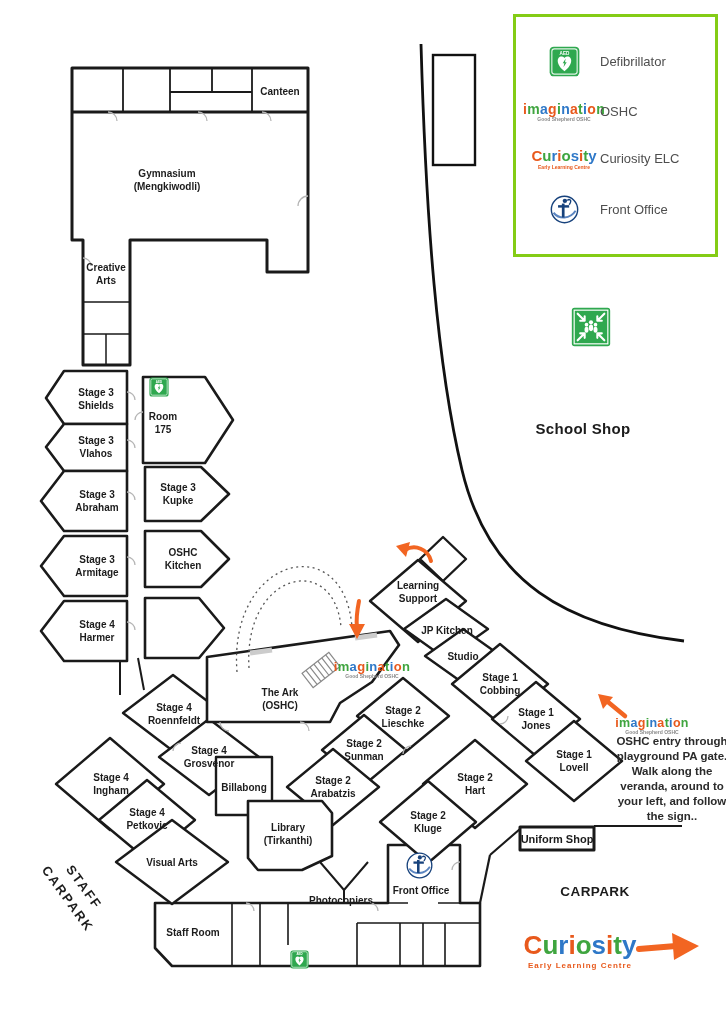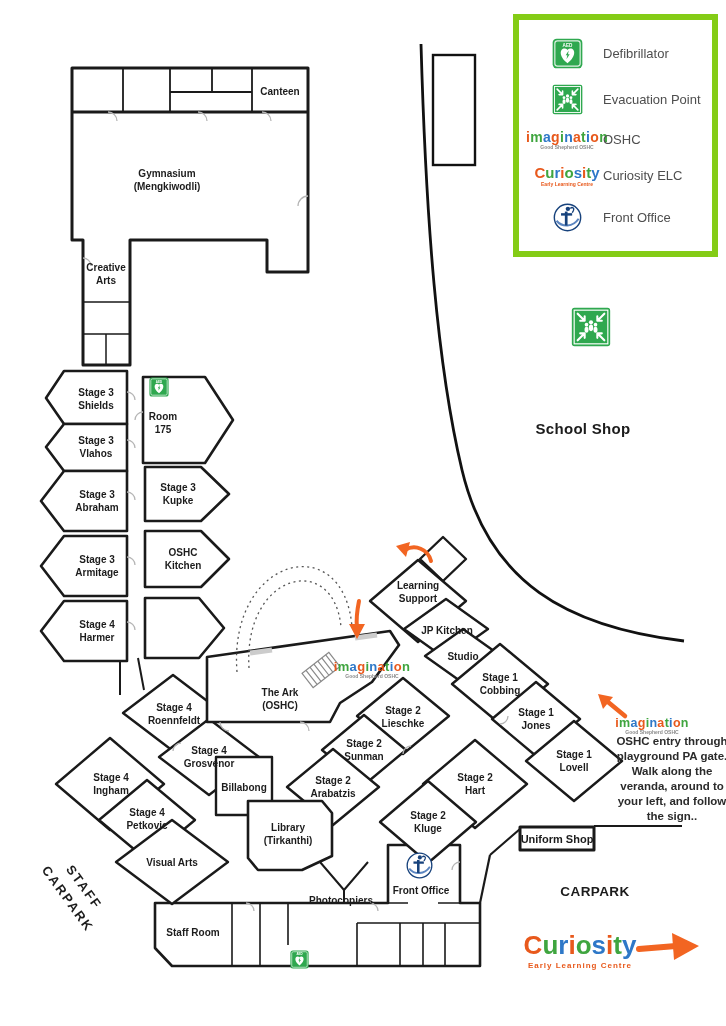--- a/index.html
+++ b/index.html
@@ -17,21 +17,21 @@
   .note{font-weight:600;font-size:11.5px;color:#2b2b2b;line-height:1.3;z-index:3;
         position:absolute;transform:translate(-50%,-50%);text-align:center;white-space:pre-line;}
   .svgicon{position:absolute;z-index:4;line-height:0;}
   
   .logo{position:absolute;transform:translate(-50%,-50%);z-index:4;text-align:center;}
   .imag-word{font-weight:800;letter-spacing:.3px;display:block;}
   .imag-sub{display:block;font-size:5px;color:#8a8a8a;font-weight:600;margin-top:-1px;}
   .curio-word{font-weight:800;display:block;}
   .curio-sub{display:block;color:#E8591C;font-weight:600;}
   
-  .legend{position:absolute;left:513px;top:14px;width:205px;height:243px;border:6px solid #84cc16;
+  .legend{position:absolute;left:513px;top:14px;width:205px;height:243px;border:3px solid #84cc16;
           background:#fff;z-index:5;box-sizing:border-box;display:flex;flex-direction:column;
           justify-content:space-evenly;padding:4px 4px 4px 12px;}
   .lrow{display:flex;align-items:center;}
   .lrow .ic{width:72px;display:flex;justify-content:center;align-items:center;flex:0 0 72px;}
   .lrow .ltext{font-size:13px;color:#4e4e4e;font-weight:400;}
   .leg-logo{text-align:center;}
   .leg-logo .imag-word{font-size:14px;}
   .leg-logo .curio-word{font-size:15px;}
   .leg-logo .curio-sub{font-size:5px;}
 </style>
@@ -303,28 +303,20 @@
   <div class="legend">
     <div class="lrow">
       <span class="ic">
           <svg width="31" height="31">
             <use href="#aed-sym"></use>
           </svg>
         </span>
       <span class="ltext">Defibrillator</span>
     </div>
     <div class="lrow">
-      <span class="ic">
-          <svg width="31" height="31">
-            <use href="#evac-sym"></use>
-          </svg>
-        </span>
-      <span class="ltext">Evacuation Point</span>
-    </div>
-    <div class="lrow">
       <span class="ic leg-logo">
         <span>
           <span class="imag-word"><span style="color: rgb(232, 89, 28);">i</span><span style="color: rgb(63, 165, 63);">m</span><span style="color: rgb(46, 120, 200);">a</span><span style="color: rgb(232, 89, 28);">g</span><span style="color: rgb(63, 165, 63);">i</span><span style="color: rgb(46, 120, 200);">n</span><span style="color: rgb(232, 89, 28);">a</span><span style="color: rgb(63, 165, 63);">t</span><span style="color: rgb(46, 120, 200);">i</span><span style="color: rgb(232, 89, 28);">o</span><span style="color: rgb(63, 165, 63);">n</span></span>
           <span class="imag-sub">Good Shepherd OSHC</span>
         </span>
       </span>
       <span class="ltext">OSHC</span>
     </div>
     <div class="lrow">
       <span class="ic leg-logo">

